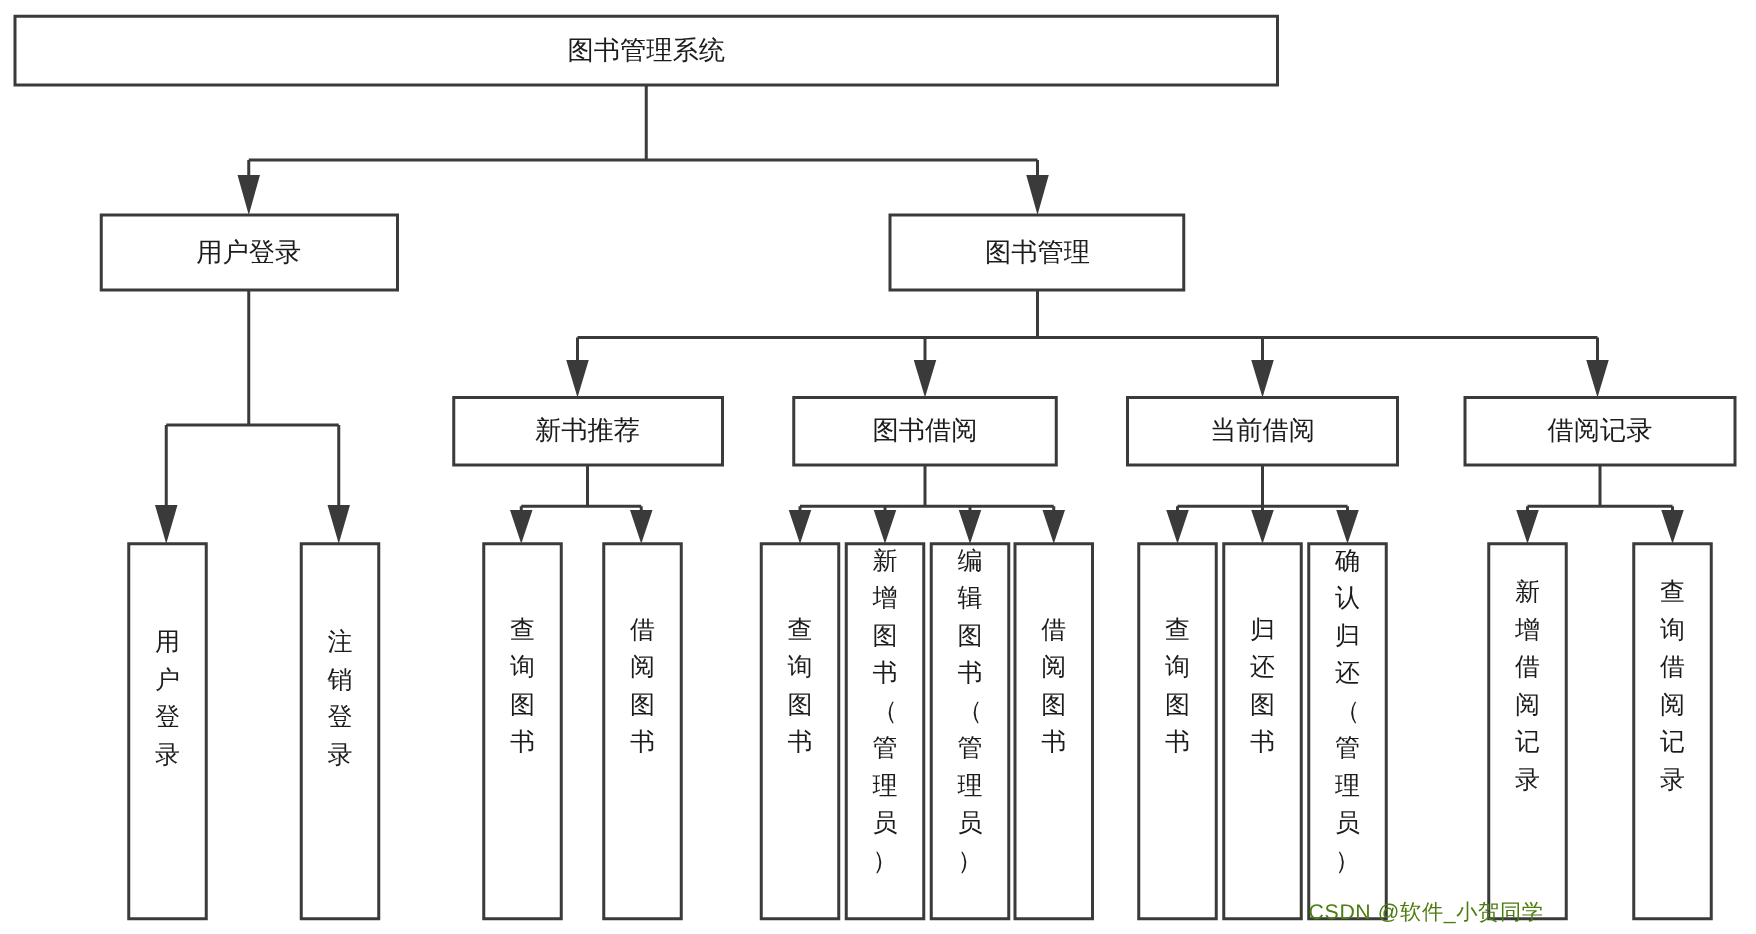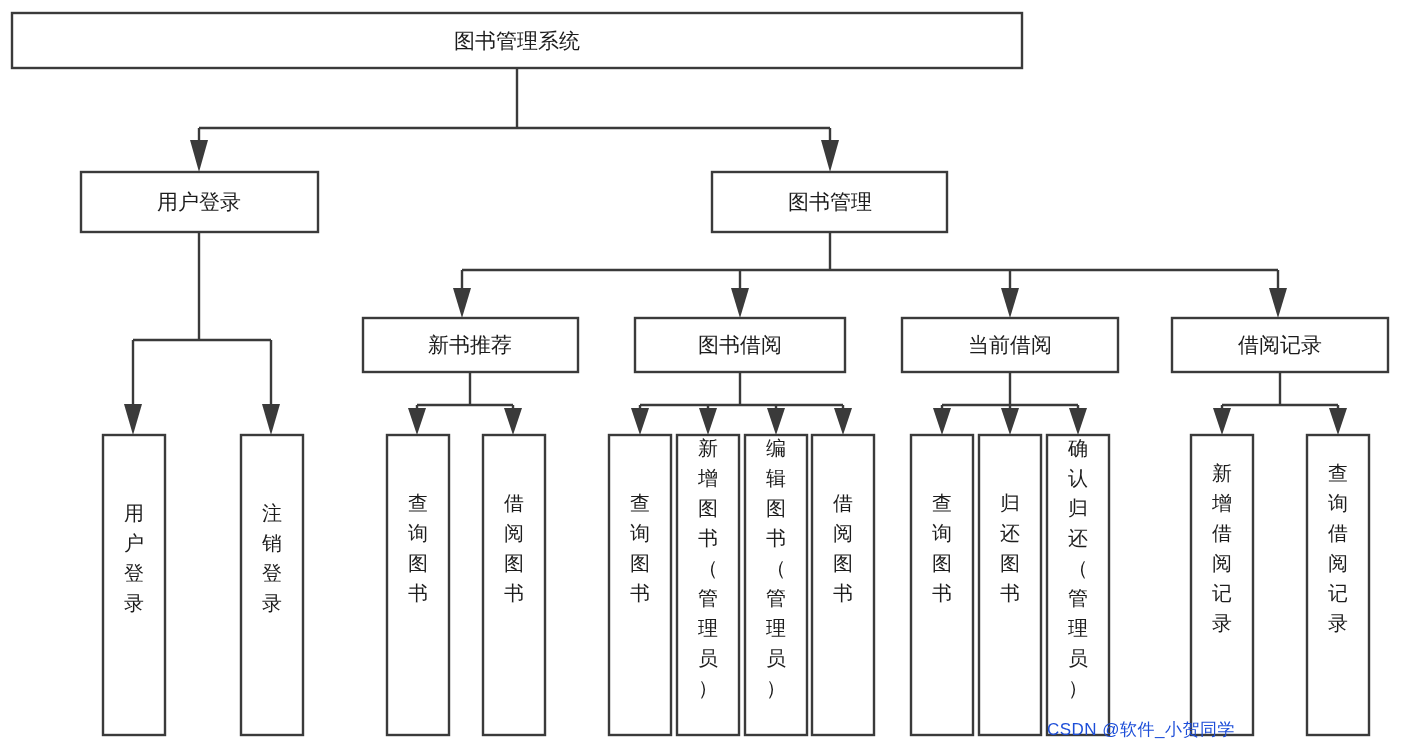--- a/index.html
+++ b/index.html
@@ -55,21 +55,21 @@
     font-size: 20px;
     fill: #1c1c1c;
     text-anchor: middle;
   }
   .watermark-text {
     position: absolute;
     right: 8px;
     bottom: 6px;
     font-family: "Liberation Sans", "DejaVu Sans", sans-serif;
     font-size: 17px;
-    color: #1d4ed8;
+    color: #4d7c0f;
     letter-spacing: 0.5px;
     white-space: nowrap;
     user-select: none;
   }
 </style>
 </head>
 <body>
 
 <div id="diagram-root">
 

